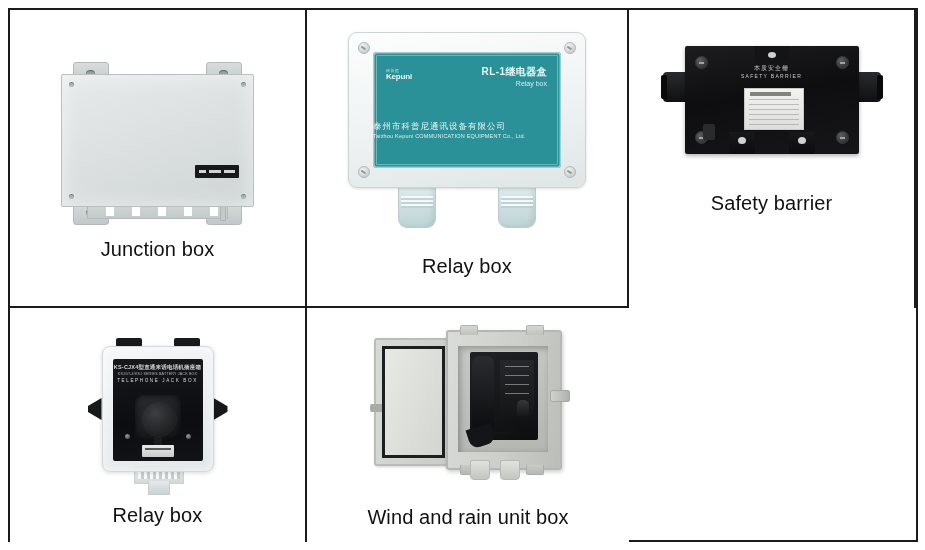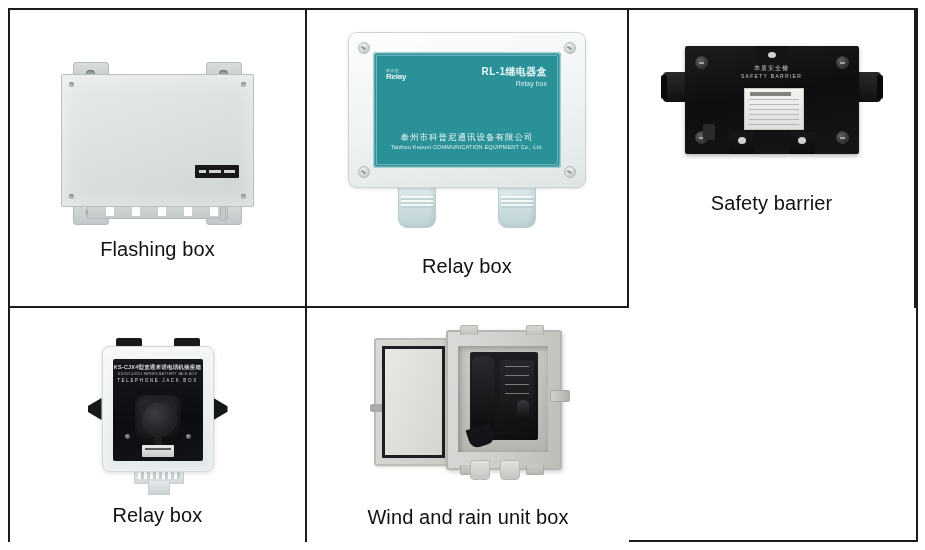--- a/index.html
+++ b/index.html
@@ -148,21 +148,21 @@
     position: absolute; left: 13px; top: 17px; line-height: 1.05; text-align: left;
   }
   .rb-brand .cn { font-size: 4px; letter-spacing: .4px; opacity: .85; display:block;}
   .rb-brand .en { font-size: 8px; font-weight: 700; letter-spacing: -.2px; display:block;}
   .rb-model {
     position: absolute; right: 14px; top: 14px; text-align: right; line-height: 1.25;
   }
   .rb-model .m1 { font-size: 10px; font-weight: 700; letter-spacing: .4px; display:block;padding-left:8px;}
   .rb-model .m2 { font-size: 7px; opacity: .9; display:block; margin-top: 1px; }
   .rb-foot {
-    position: absolute; left: 0; right: 0; bottom: 17px; text-align: center; line-height: 1.35;
+    position: absolute; left: 0; right: 0; bottom: 28px; line-height: 1.35;
   }
   .rb-foot .f1 { font-size: 8.5px; letter-spacing: 1px; display:block; }
   .rb-foot .f2 { font-size: 5.5px; letter-spacing: .2px; display:block; opacity:.95;}
   .rb-gland {
     position: absolute; bottom: 0; width: 36px; height: 40px;
     background: linear-gradient(180deg,#dfeaea 0%, #cfe0e1 45%, #bdd3d5 100%);
     border: 1px solid #bcccce;
     border-radius: 3px 3px 9px 9px;
     box-shadow: inset -3px 0 5px rgba(0,0,0,.07);
   }
@@ -537,37 +537,37 @@
         <div class="jb-tab"></div>
         <div class="jb-body">
           <span class="jb-screw s1"></span>
           <span class="jb-screw s2"></span>
           <span class="jb-screw s3"></span>
           <span class="jb-screw s4"></span>
           <span class="jb-conn"></span>
         </div>
       </div>
     </div>
-    <div class="caption" style="top:228px">Flashing box</div>
+    <div class="caption" style="top:228px">Junction box</div>
   </div>
 
   <div class="cell">
     <div class="photo rb-wrap">
       <div class="rb">
         <div class="rb-gland g1"></div>
         <div class="rb-gland g2"></div>
         <div class="rb-shell">
           <span class="rb-screw p1"></span>
           <span class="rb-screw p2"></span>
           <span class="rb-screw p3"></span>
           <span class="rb-screw p4"></span>
           <div class="rb-face">
             <div class="rb-brand">
               <span class="cn">科普尼</span>
-              <span class="en">Relay</span>
+              <span class="en">Kepuni</span>
             </div>
             <div class="rb-model">
               <span class="m1">RL-1继电器盒</span>
               <span class="m2">Relay box</span>
             </div>
             <div class="rb-foot">
               <span class="f1">泰州市科普尼通讯设备有限公司</span>
               <span class="f2">Taizhou Kepuni COMMUNICATION EQUIPMENT Co., Ltd.</span>
             </div>
           </div>

